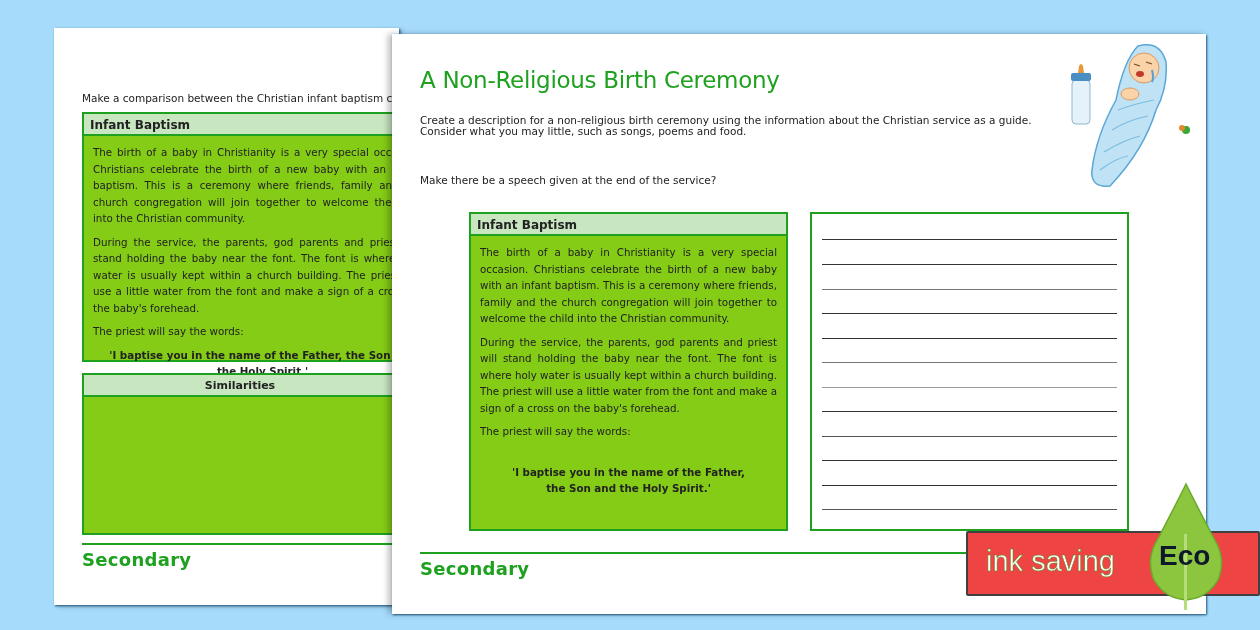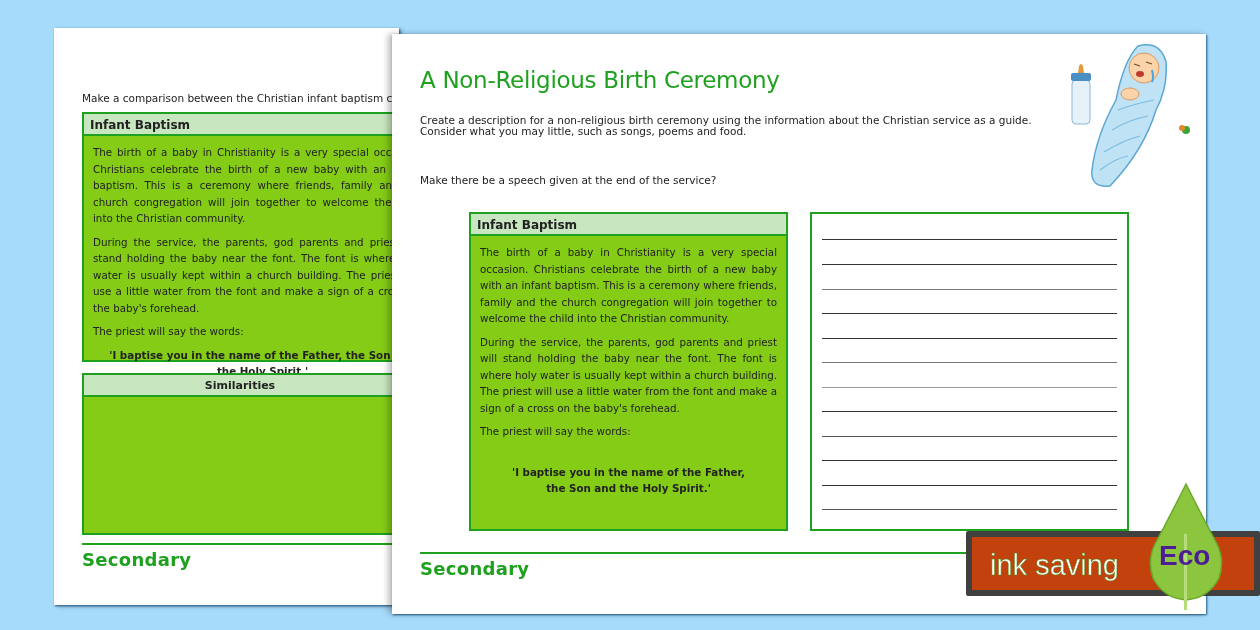--- a/index.html
+++ b/index.html
@@ -19,24 +19,24 @@
   .box-body { padding: 8px 9px; font-size: 10.3px; color: #222; line-height: 16.5px; }
   .box-body p { margin-bottom: 7px; text-align: justify; }
   .box-body p.quote { font-weight: bold; text-align: center; }
 
   .footer-line { position: absolute; height: 2px; background: #1ea11e; }
   .footer-text { position: absolute; color: #1ea11e; font-size: 18px; font-weight: bold; letter-spacing: 0.3px; }
 
   .lines-box { position: absolute; border: 2px solid #1ea11e; background: #fff; }
   .ruled { position: absolute; left: 10px; right: 10px; height: 1px; background: #333; }
 
-  .eco-banner { position: absolute; left: 966px; top: 531px; width: 294px; height: 65px; background: #c2410c; border: 6px solid #404040; border-radius: 2px; }
+  .eco-banner { position: absolute; left: 966px; top: 531px; width: 294px; height: 65px; background: #ef4444; border: 2px solid #404040; border-radius: 2px; }
   .eco-text { position: absolute; left: 18px; top: 12px; color: #fff; font-size: 29px; font-family: "Liberation Sans", sans-serif; -webkit-text-stroke: 0.5px #4f8a1a; }
   .eco-drop { position: absolute; left: 1147px; top: 482px; width: 78px; height: 130px; }
-  .eco-label { position: absolute; left: 1159px; top: 540px; color: #4c1d95; font-size: 28px; font-weight: bold; font-family: "Liberation Sans", sans-serif; }
+  .eco-label { position: absolute; left: 1159px; top: 540px; color: #0f172a; font-size: 28px; font-weight: bold; font-family: "Liberation Sans", sans-serif; }
 
   .baby { position: absolute; left: 1068px; top: 40px; width: 130px; height: 150px; }
 </style>
 </head>
 <body>
 
 <div class="page page-left">
   <div class="intro" style="left:28px; top:64px;">Make a comparison between the Christian infant baptism ceremony</div>
 
   <div class="box" style="left:28px; top:84px; width:340px; height:250px;">

